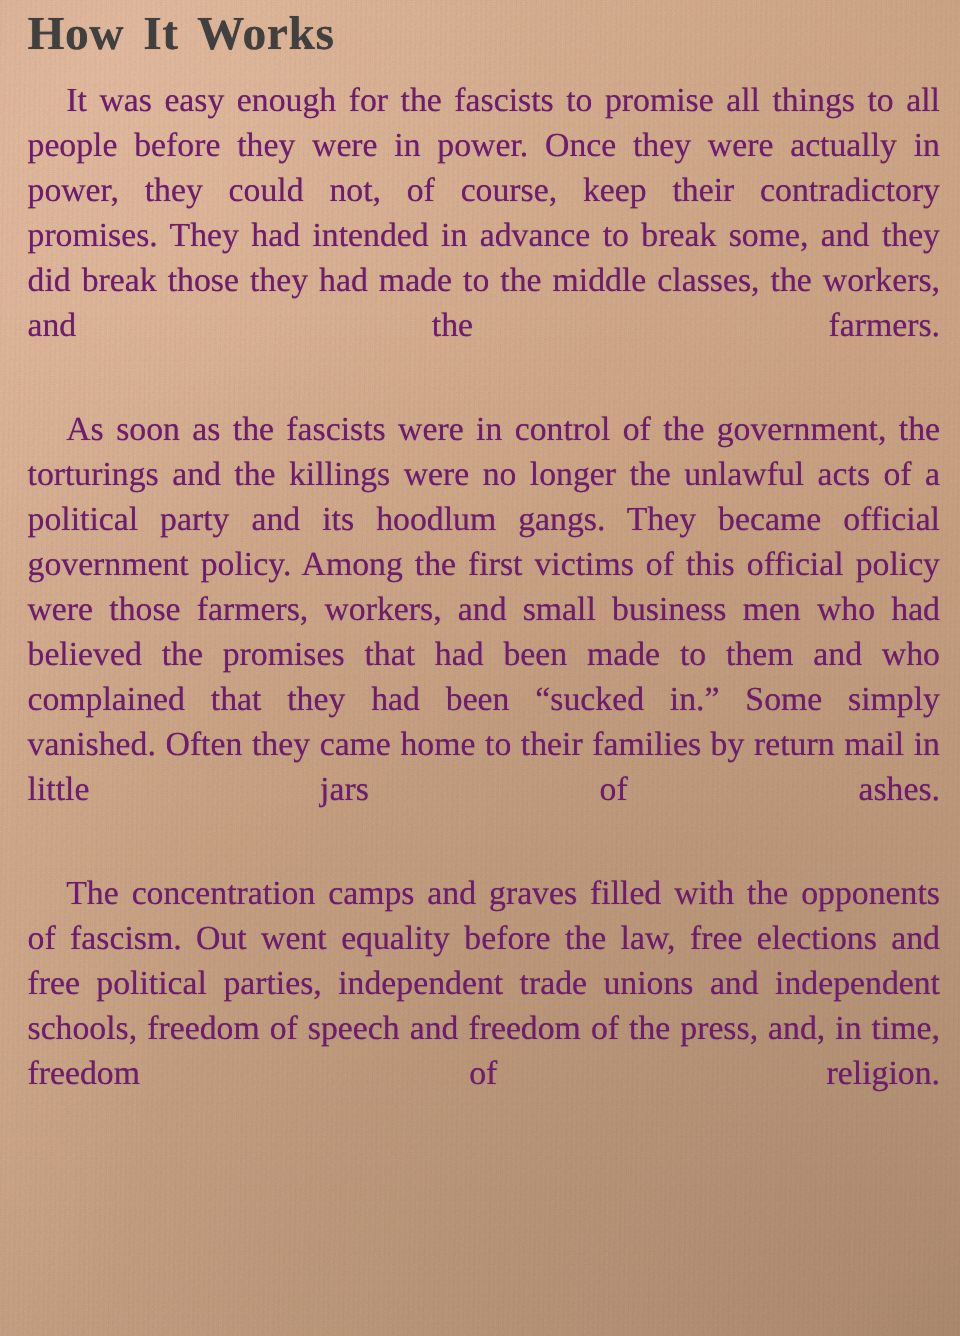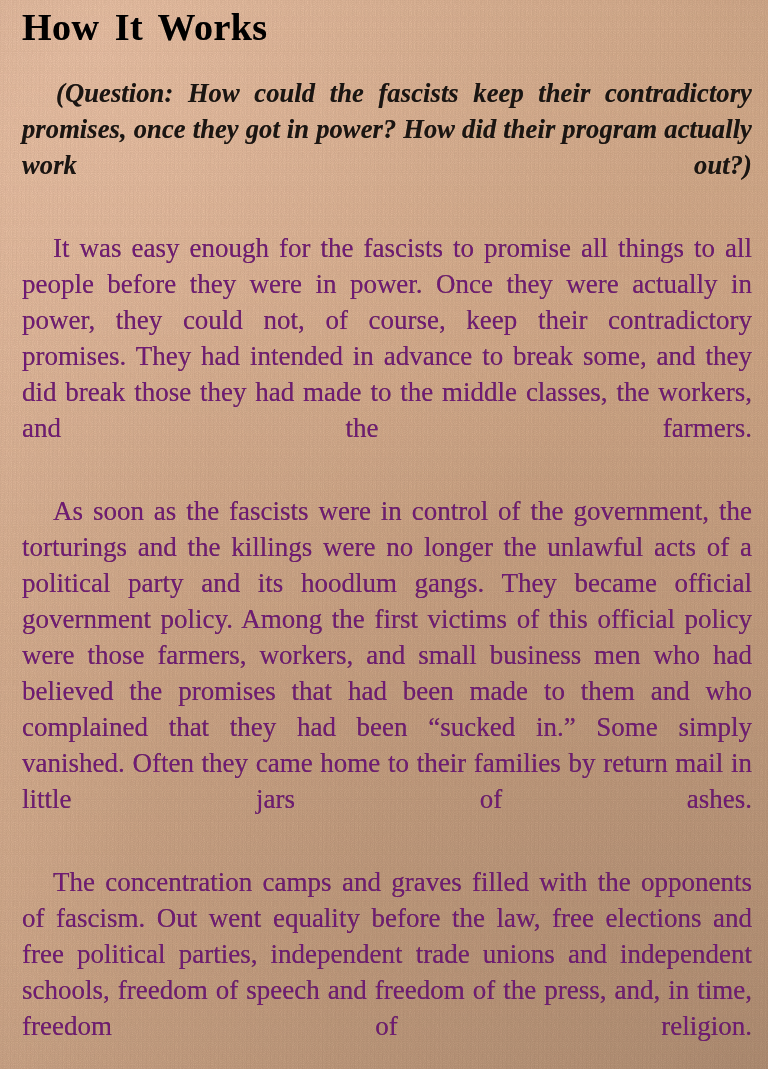--- a/index.html
+++ b/index.html
@@ -84,21 +84,21 @@
   }
 
   .heading {
     margin: 0;
     padding-top: 8px;
     font-size: 38px;
     font-weight: bold;
     letter-spacing: 0.012em;
     word-spacing: 0.14em;
     line-height: 1.04;
-    color: #000000;
+    color: #404040;
   }
 
   .question {
     margin: 0;
     padding-top: 27px;
     font-size: 26.5px;
     font-weight: bold;
     font-style: italic;
     line-height: 36px;
     text-align: justify;
@@ -142,21 +142,20 @@
   <div class="paper-tint-b"></div>
   <div class="paper-tint-c"></div>
   <div class="paper-grain"></div>
   <div class="paper-fibers"></div>
   <div class="paper-vignette"></div>
 
   <div class="content">
 
     <h1 class="heading">How It Works</h1>
 
-    <p class="question">(Question: How could the fascists keep their contradictory promises, once they got in power? How did their program actually work out?)</p>
 
     <p class="body-par">It was easy enough for the fascists to promise all things to all people before they were in power. Once they were actually in power, they could not, of course, keep their contradictory promises. They had intended in advance to break some, and they did break those they had made to the middle classes, the workers, and the farmers.</p>
 
     <p class="body-par">As soon as the fascists were in control of the government, the torturings and the killings were no longer the unlawful acts of a political party and its hoodlum gangs. They became official government policy. Among the first victims of this official policy were those farmers, workers, and small business men who had believed the promises that had been made to them and who complained that they had been “sucked in.” Some simply vanished. Often they came home to their families by return mail in little jars of ashes.</p>
 
     <p class="body-par">The concentration camps and graves filled with the opponents of fascism. Out went equality before the law, free elections and free political parties, independent trade unions and independent schools, freedom of speech and freedom of the press, and, in time, freedom of religion.</p>
 
   </div>
 </div>
 

